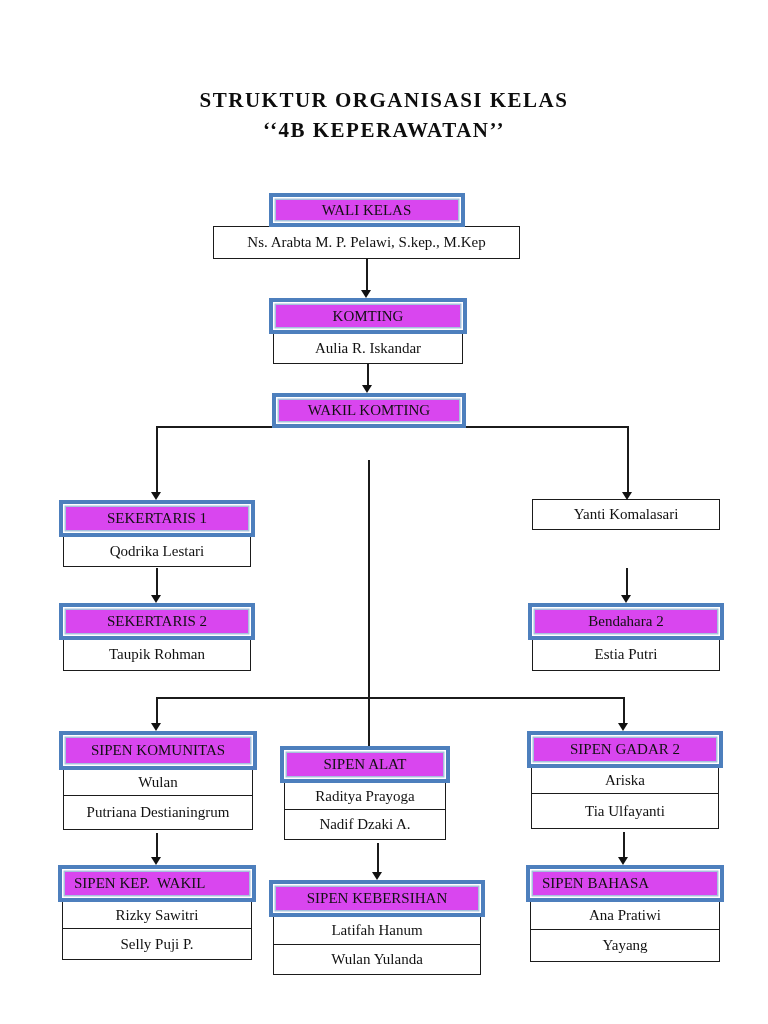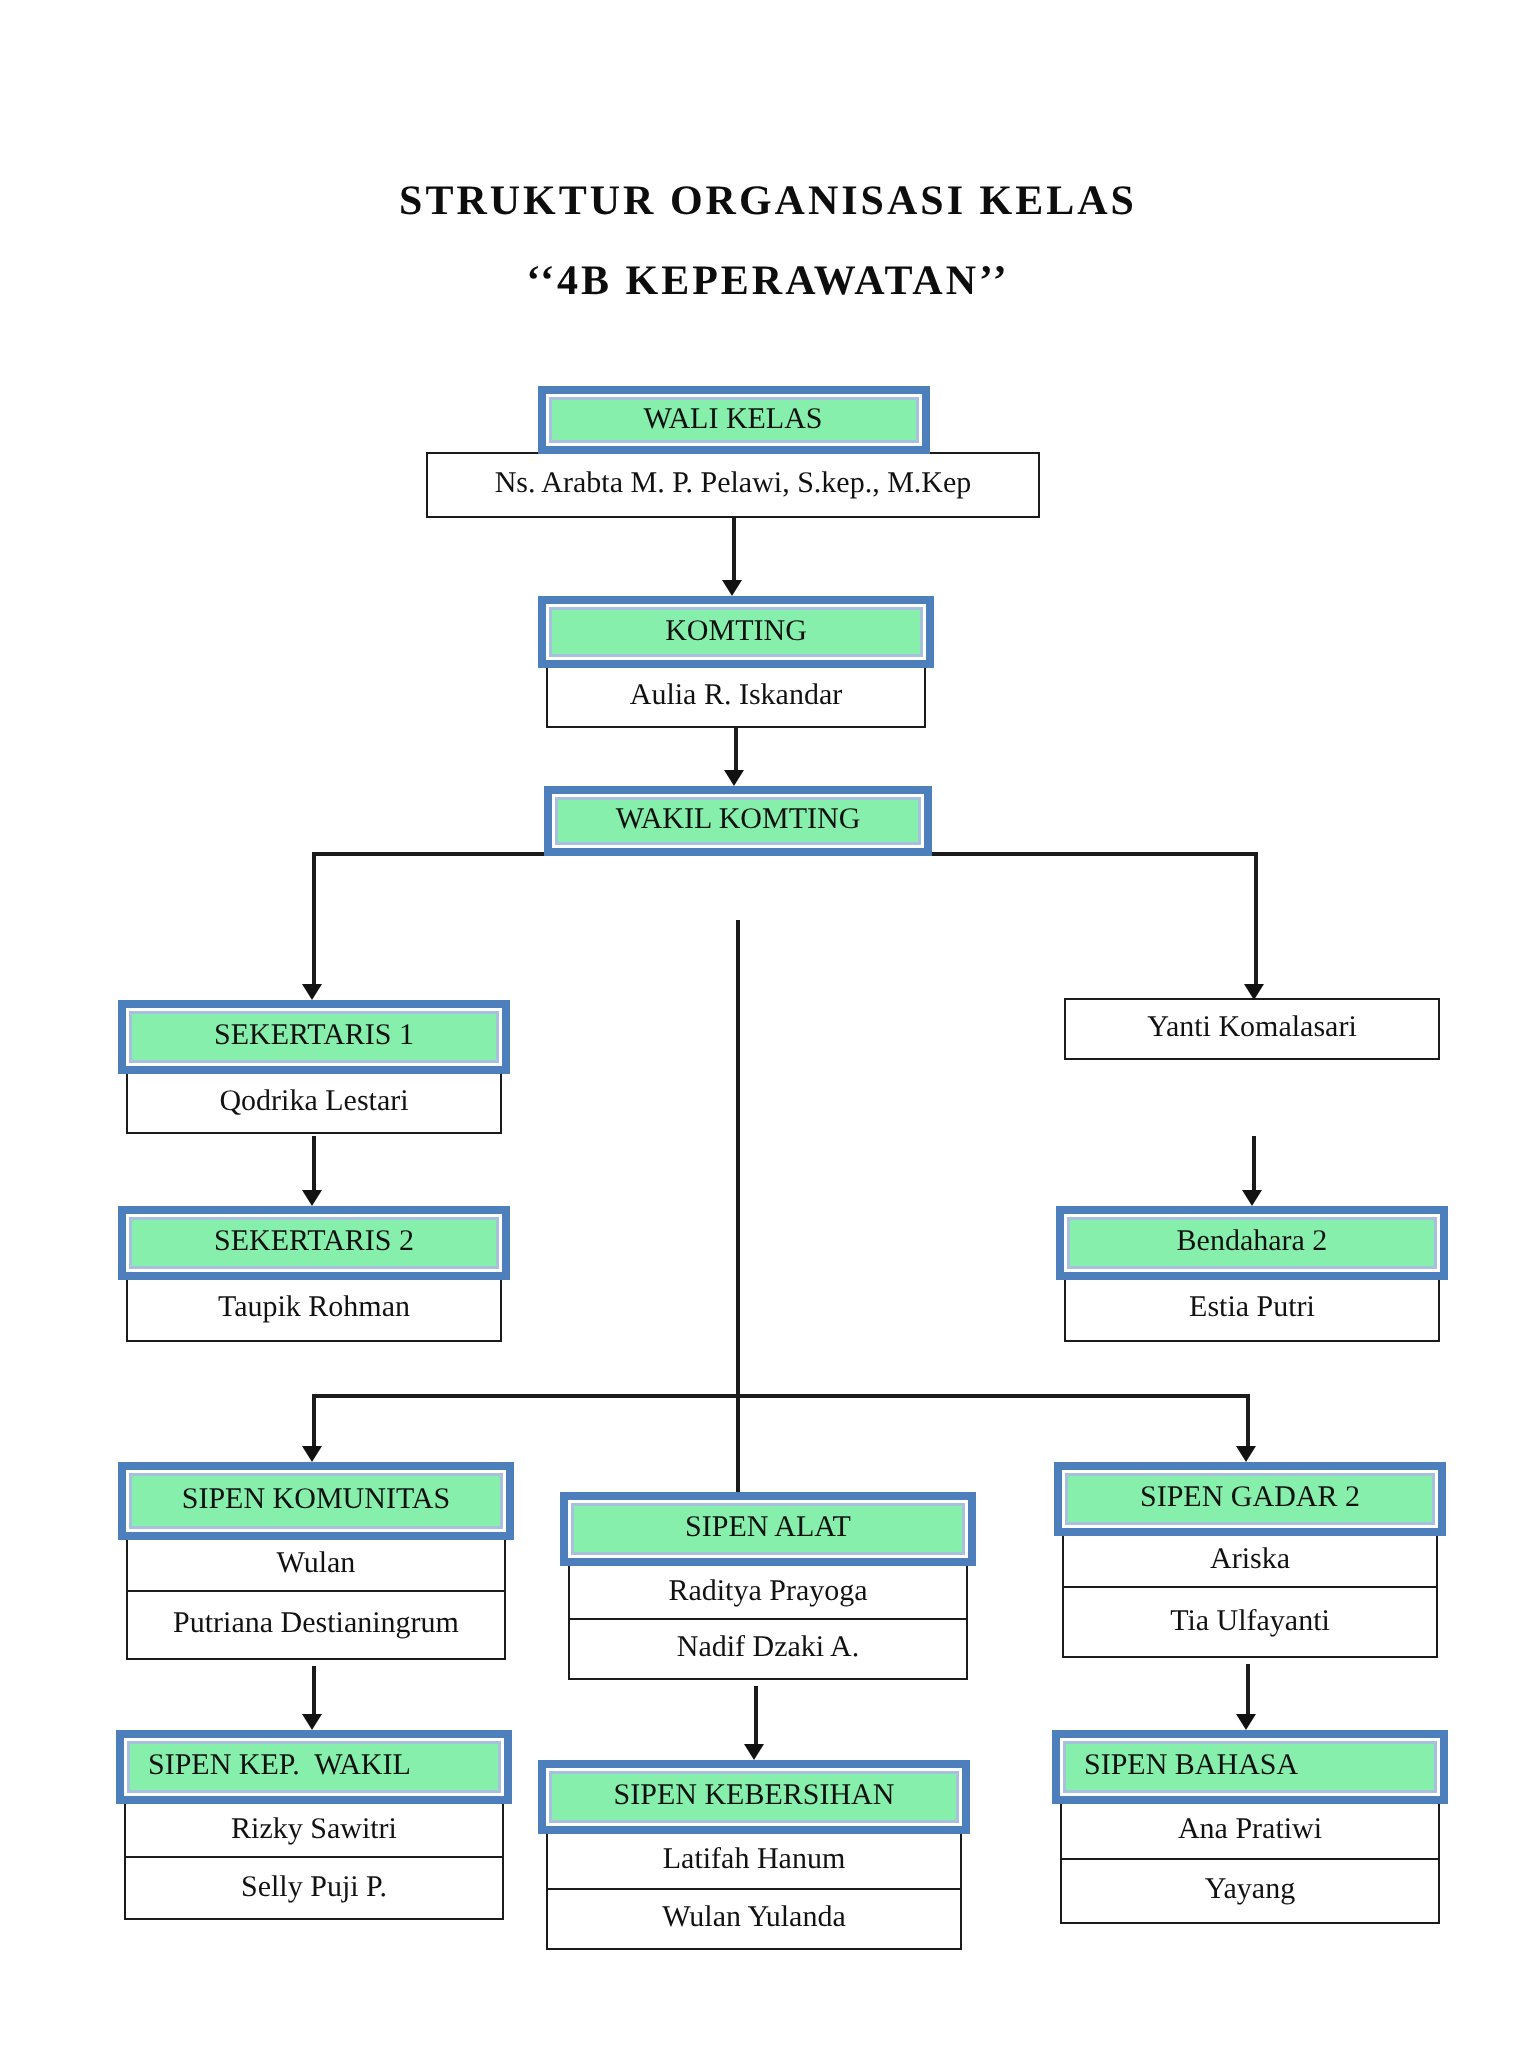--- a/index.html
+++ b/index.html
@@ -16,27 +16,27 @@
 
   .doc-title{
     position:absolute;left:0;width:768px;
     text-align:center;
     font-weight:700;
     font-size:21px;
     letter-spacing:1.5px;
     color:#0d0d0d;
   }
   .title1{top:88px;}
-  .title2{top:128px;}
+  .title2{top:118px;}
 
   .node{position:absolute;}
 
   .ntitle{
     position:relative;
-    background:#86efac;
+    background:#d946ef;
     border:4px solid #4d7fbd;
     box-shadow: inset 0 0 0 1.5px #ffffff, inset 0 0 0 3px #a6c0dd;
     display:flex;align-items:center;justify-content:center;
     font-size:15px;
     white-space:pre;
     z-index:3;
   }
   .overhang{margin:0 -4px;}
   .ta-left{justify-content:flex-start;padding-left:12px;}
 
@@ -100,21 +100,21 @@
     <div class="ntitle overhang" style="height:37px;">Bendahara 2</div>
     <div class="member" style="height:32px;">Estia Putri</div>
   </div>
 
   <div class="node" style="left:63px;top:731px;width:190px;">
     <div class="ntitle overhang" style="height:39px;">SIPEN KOMUNITAS</div>
     <div class="member" style="height:28px;">Wulan</div>
     <div class="member" style="height:35px;">Putriana Destianingrum</div>
   </div>
 
-  <div class="node" style="left:284px;top:746px;width:200px;">
+  <div class="node" style="left:284px;top:746px;width:162px;">
     <div class="ntitle overhang" style="height:37px;">SIPEN ALAT</div>
     <div class="member" style="height:29px;">Raditya Prayoga</div>
     <div class="member" style="height:31px;">Nadif Dzaki A.</div>
   </div>
 
   <div class="node" style="left:531px;top:731px;width:188px;">
     <div class="ntitle overhang" style="height:37px;">SIPEN GADAR 2</div>
     <div class="member" style="height:28px;">Ariska</div>
     <div class="member" style="height:36px;">Tia Ulfayanti</div>
   </div>

